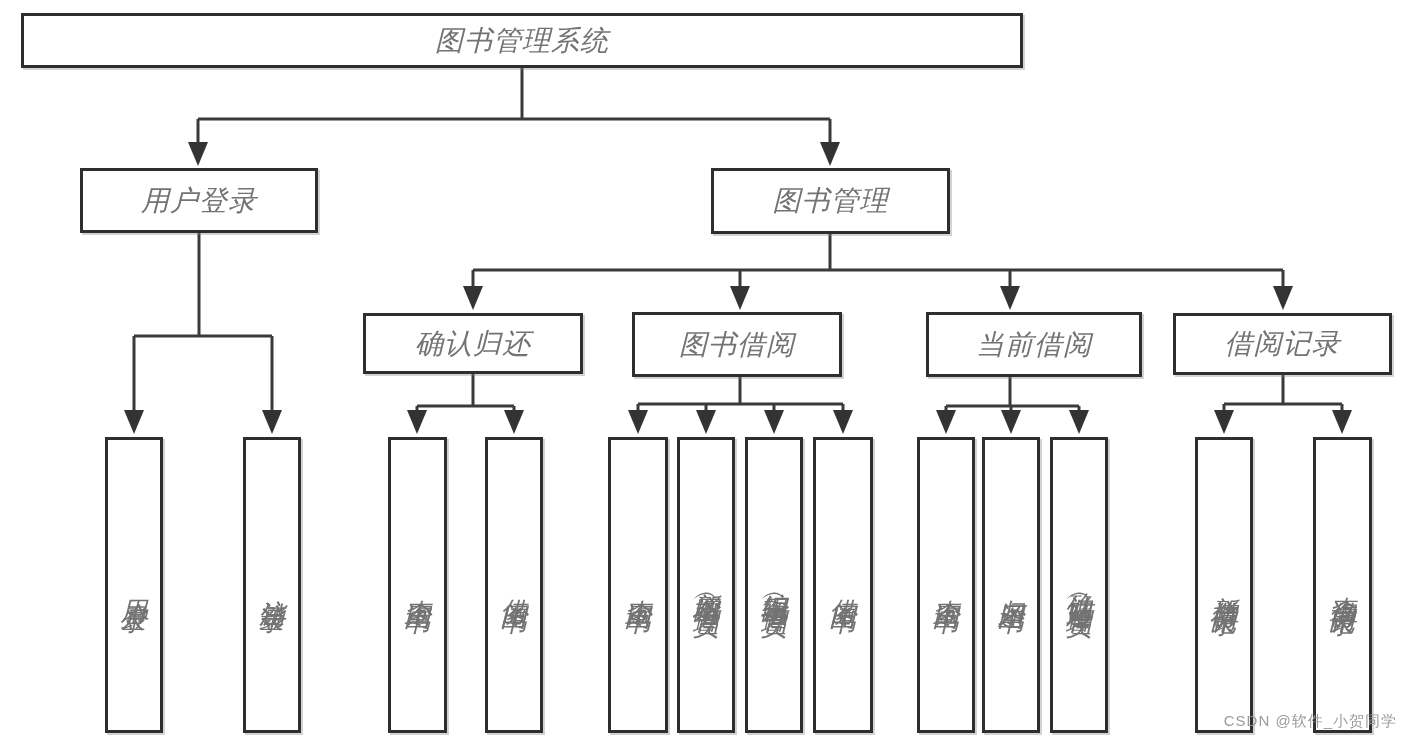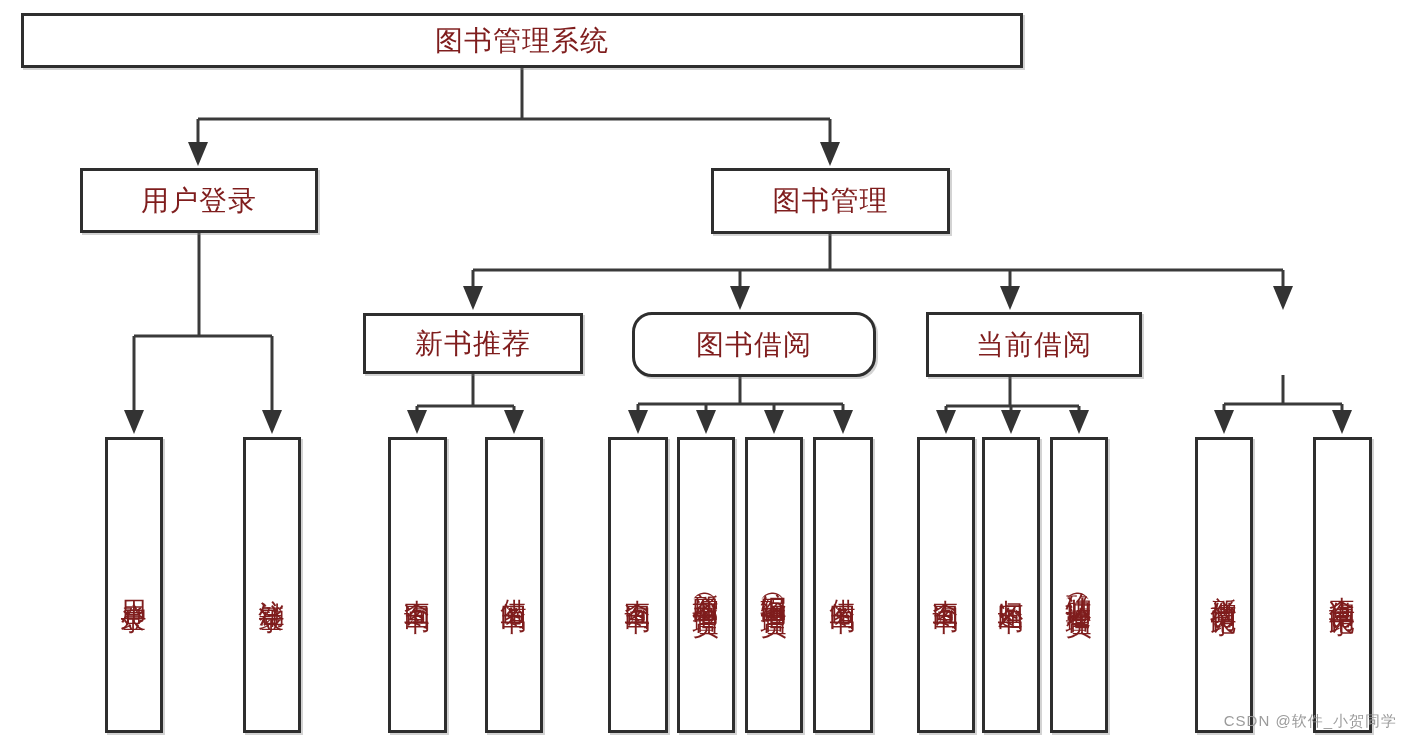--- a/index.html
+++ b/index.html
@@ -24,26 +24,27 @@
   }
   .wires polygon {
     fill: #333333;
     stroke: none;
   }
   .box {
     position: absolute;
     box-sizing: border-box;
     background: #ffffff;
     border: 3px solid #2e2e2e;
-    color: #7f1d1d;
+    color: #737373;
     display: flex;
     align-items: center;
     justify-content: center;
     z-index: 2;
     box-shadow: 2px 2px 0 rgba(130,130,130,0.35);
+    font-style: italic;
   }
   .hbox {
     font-size: 28px;
     letter-spacing: 1px;
     text-align: center;
   }
   .leaf {
     top: 437px;
     height: 296px;
     writing-mode: vertical-rl;
@@ -142,23 +143,24 @@
       <path d="M1342 404 V412"></path>
       <polygon points="1332,410 1352,410 1342,434"></polygon>
     </g>
   </svg>
 
   <div class="box hbox" style="left:21px; top:13px; width:1002px; height:55px;">图书管理系统</div>
 
   <div class="box hbox" style="left:80px; top:168px; width:238px; height:65px;">用户登录</div>
   <div class="box hbox" style="left:711px; top:168px; width:239px; height:66px;">图书管理</div>
 
-  <div class="box hbox" style="left:363px; top:313px; width:220px; height:61px;">新书推荐</div>
-  <div class="box hbox" style="left:632px; top:312px; width:244px; height:65px;border-radius:20px;">图书借阅</div>
+  <div class="box hbox" style="left:363px; top:313px; width:220px; height:61px;">确认归还</div>
+  <div class="box hbox" style="left:632px; top:312px; width:210px; height:65px;">图书借阅</div>
   <div class="box hbox" style="left:902px; top:312px; width:216px; height:65px;margin-left:24px;">当前借阅</div>
+  <div class="box hbox" style="left:1173px; top:313px; width:219px; height:62px;">借阅记录</div>
 
   <div class="box leaf" style="left:105px; width:58px;">用户登录</div>
   <div class="box leaf" style="left:243px; width:58px;">注销登录</div>
 
   <div class="box leaf" style="left:388px; width:59px;">查询图书</div>
   <div class="box leaf" style="left:485px; width:58px;">借阅图书</div>
 
   <div class="box leaf" style="left:608px; width:60px;">查询图书</div>
   <div class="box leaf" style="left:677px; width:58px;">新增图书（管理员）</div>
   <div class="box leaf" style="left:745px; width:58px;">编辑图书（管理员）</div>

